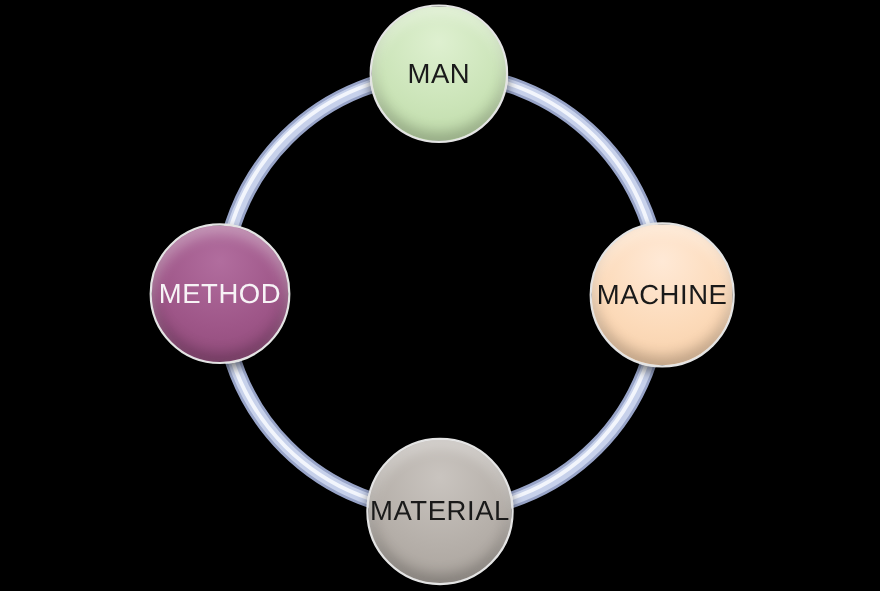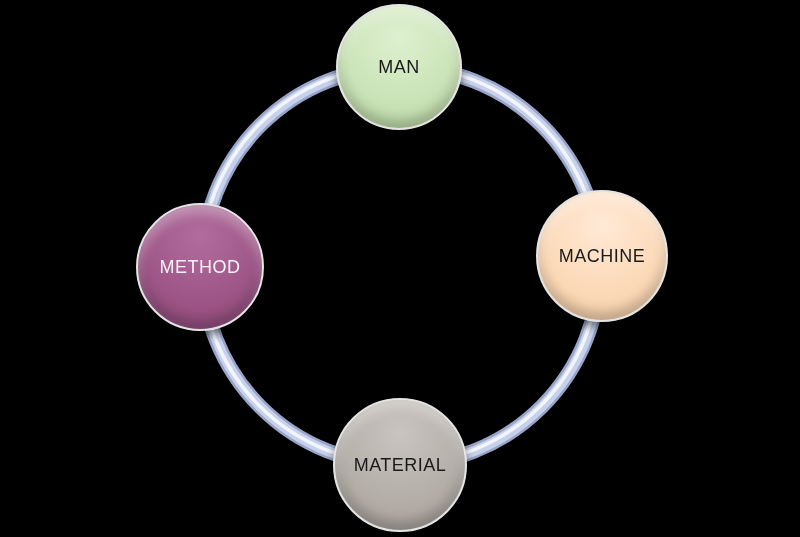--- a/index.html
+++ b/index.html
@@ -53,33 +53,33 @@
     color: #0a0a0a;
     letter-spacing: 0px;
     transform: scaleX(0.97);
   }
   
   .satellite {
     border: 2px solid #e4e4e4;
     box-shadow: 0 5px 10px rgba(0,0,0,0.5),
                 inset 0 8px 12px rgba(255,255,255,0.35),
                 inset 0 -8px 12px rgba(0,0,0,0.22);
-    font-size: 18px;
+    font-size: 25px;
     color: #1a1a1a;
   }
   .node-man {
     left: 336px;
     top: 4px;
     width: 126px;
     height: 126px;
     background: radial-gradient(circle at 50% 26%, #def0d0 0%, #cbe4b8 55%, #b9d6a2 100%);
   }
   .node-machine {
     left: 536px;
-    top: 190px;
+    top: 202px;
     width: 132px;
     height: 132px;
     background: radial-gradient(circle at 50% 26%, #ffe9d6 0%, #fcdab9 55%, #f3cba4 100%);
     align-items: center;
   }
   .node-material {
     left: 333px;
     top: 398px;
     width: 134px;
     height: 134px;

